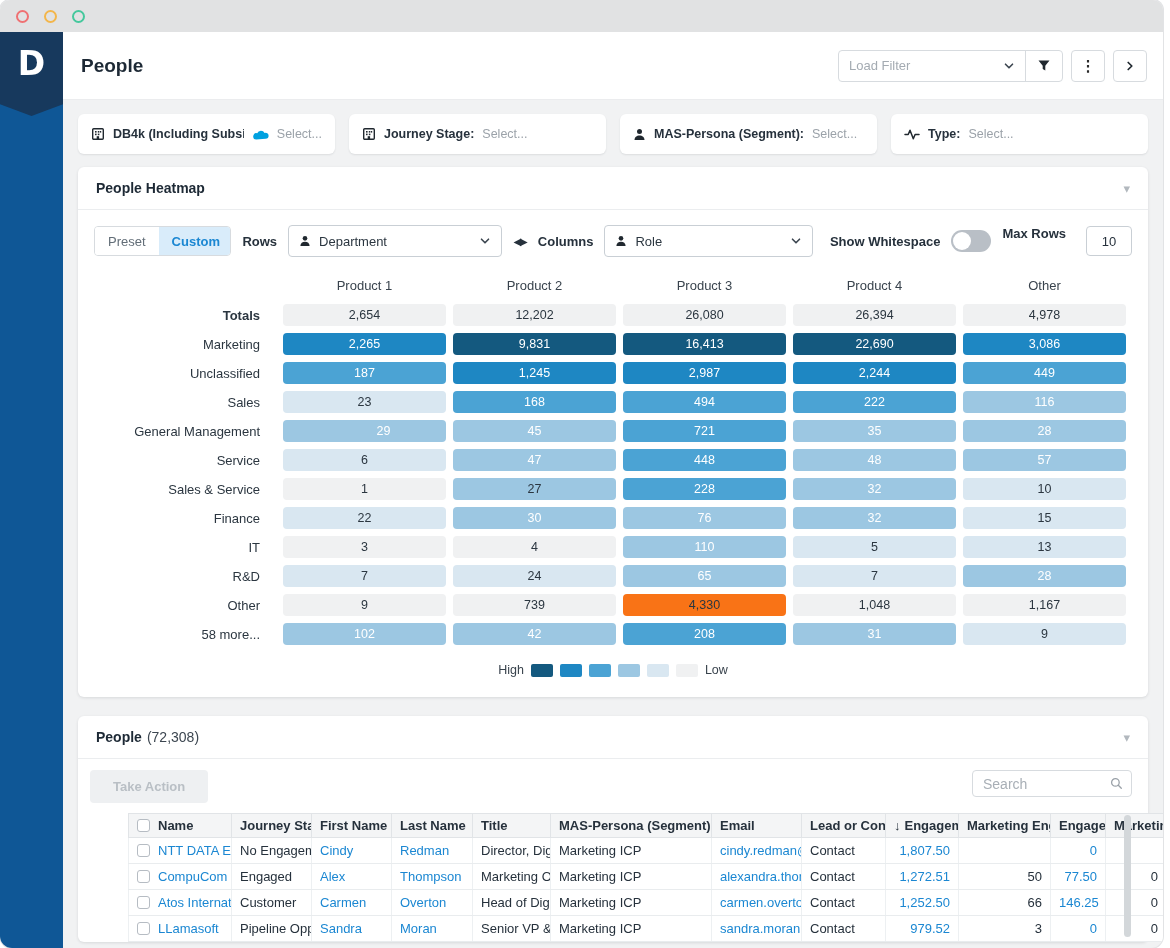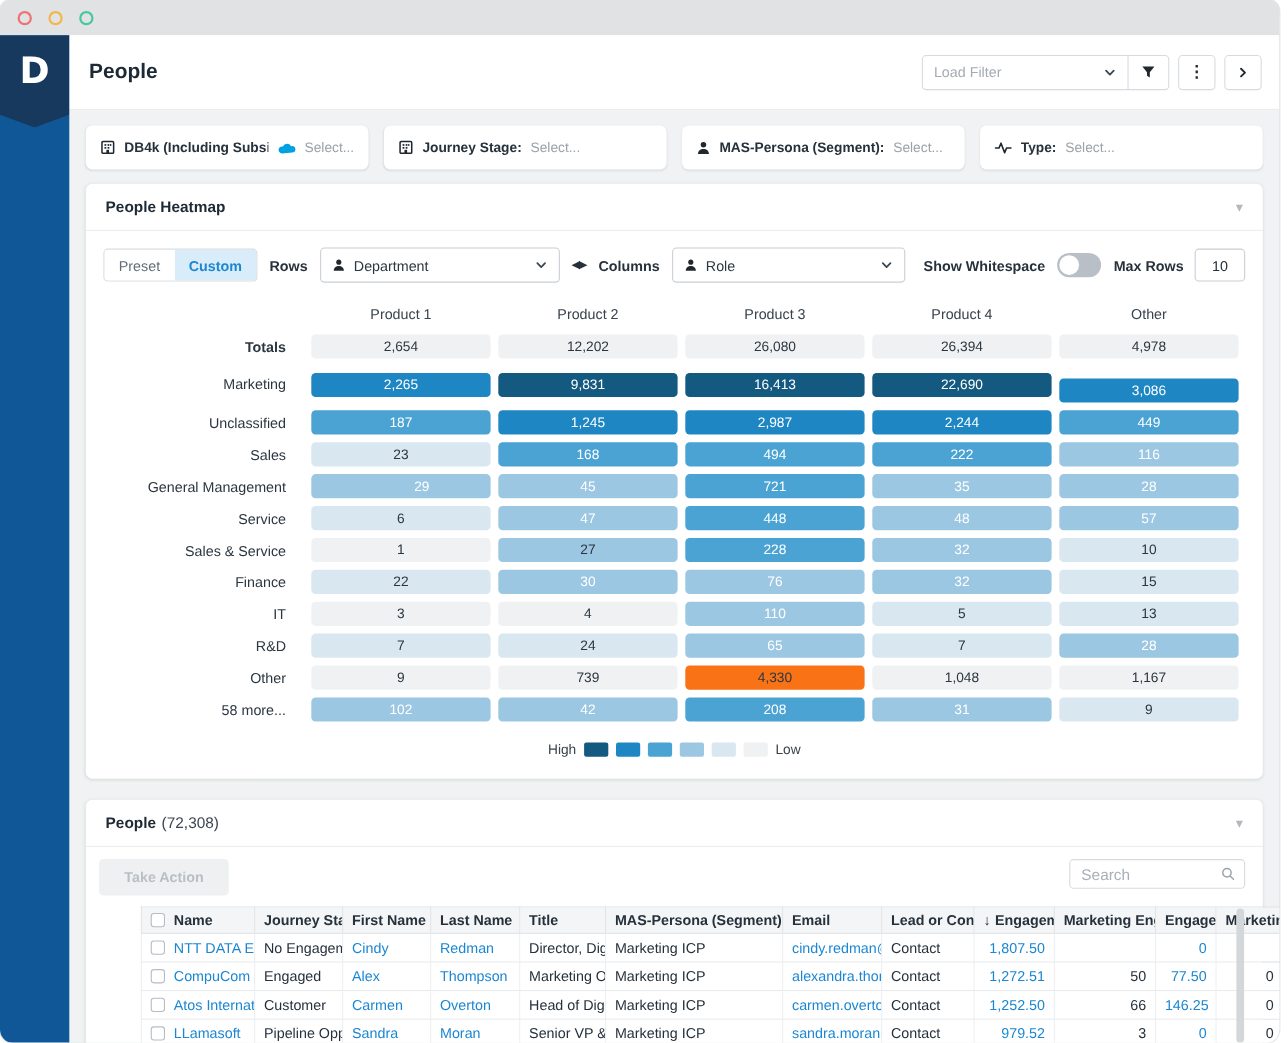--- a/index.html
+++ b/index.html
@@ -50,21 +50,21 @@
   .seg.active{background:#d9ecfa;color:#1b87d2;font-weight:bold;}
   .ctl-label{font-weight:bold;color:#26313c;white-space:nowrap;}
   .dd{display:flex;align-items:center;gap:8px;border:1px solid #c9cfd5;border-radius:4px;height:32px;
     padding:0 10px;font-size:13px;color:#2b3640;cursor:pointer;background:#fff;}
   .dd .chev{margin-left:auto;}
   .dd-dept{width:218px;}
   .dd-role{width:212px;}
   .swap{font-size:10px;color:#26313c;letter-spacing:-1px;white-space:nowrap;}
   .toggle{width:40px;height:22px;border-radius:11px;background:#b9bfc6;position:relative;cursor:pointer;flex-shrink:0;}
   .knob{position:absolute;top:2px;left:2px;width:18px;height:18px;border-radius:50%;background:#fff;}
-  .maxrows{margin-left:auto;display:flex;align-items:center;gap:10px;}
+  .maxrows{margin-left:auto;display:flex;gap:20px;}
   .maxrows-input{width:46px;height:30px;border:1px solid #c9cfd5;border-radius:4px;font-size:13px;
     text-align:center;color:#26313c;outline:none;font-family:"Liberation Sans",sans-serif;}
   
   .hm-grid{display:grid;grid-template-columns:178px repeat(5,1fr);column-gap:7px;row-gap:7px;
     padding:2px 22px 8px 20px;align-items:center;}
   .hcol{text-align:center;font-size:13px;color:#39434d;padding:6px 0 4px;}
   .hlab{text-align:right;padding-right:16px;font-size:13px;color:#2b3640;white-space:nowrap;}
   .hlab.bold{font-weight:bold;}
   .heat-cell{height:22px;line-height:22px;border-radius:4px;text-align:center;font-size:12.5px;cursor:pointer;}
   .legend{display:flex;align-items:center;justify-content:center;gap:7px;padding:10px 0 20px;
@@ -267,21 +267,21 @@
             <div class="heat-cell" style="background: rgb(240, 241, 242); color: rgb(43, 54, 64);">2,654</div>
             <div class="heat-cell" style="background: rgb(240, 241, 242); color: rgb(43, 54, 64);">12,202</div>
             <div class="heat-cell" style="background: rgb(240, 241, 242); color: rgb(43, 54, 64);">26,080</div>
             <div class="heat-cell" style="background: rgb(240, 241, 242); color: rgb(43, 54, 64);">26,394</div>
             <div class="heat-cell" style="background: rgb(240, 241, 242); color: rgb(43, 54, 64);">4,978</div>
             <div class="hlab">Marketing</div>
             <div class="heat-cell" style="background: rgb(30, 135, 195); color: rgb(255, 255, 255);">2,265</div>
             <div class="heat-cell" style="background: rgb(20, 89, 127); color: rgb(255, 255, 255);">9,831</div>
             <div class="heat-cell" style="background: rgb(20, 89, 127); color: rgb(255, 255, 255);">16,413</div>
             <div class="heat-cell" style="background: rgb(20, 89, 127); color: rgb(255, 255, 255);">22,690</div>
-            <div class="heat-cell" style="background: rgb(30, 135, 195); color: rgb(255, 255, 255); margin-top: 11px;">3,086</div>
+            <div class="heat-cell" style="background: rgb(30, 135, 195); color: rgb(255, 255, 255);">3,086</div>
             <div class="hlab">Unclassified</div>
             <div class="heat-cell" style="background: rgb(75, 163, 212); color: rgb(255, 255, 255);">187</div>
             <div class="heat-cell" style="background: rgb(30, 135, 195); color: rgb(255, 255, 255);">1,245</div>
             <div class="heat-cell" style="background: rgb(30, 135, 195); color: rgb(255, 255, 255);">2,987</div>
             <div class="heat-cell" style="background: rgb(30, 135, 195); color: rgb(255, 255, 255);">2,244</div>
             <div class="heat-cell" style="background: rgb(75, 163, 212); color: rgb(255, 255, 255);">449</div>
             <div class="hlab">Sales</div>
             <div class="heat-cell" style="background: rgb(217, 231, 241); color: rgb(43, 54, 64);">23</div>
             <div class="heat-cell" style="background: rgb(75, 163, 212); color: rgb(255, 255, 255);">168</div>
             <div class="heat-cell" style="background: rgb(75, 163, 212); color: rgb(255, 255, 255);">494</div>

